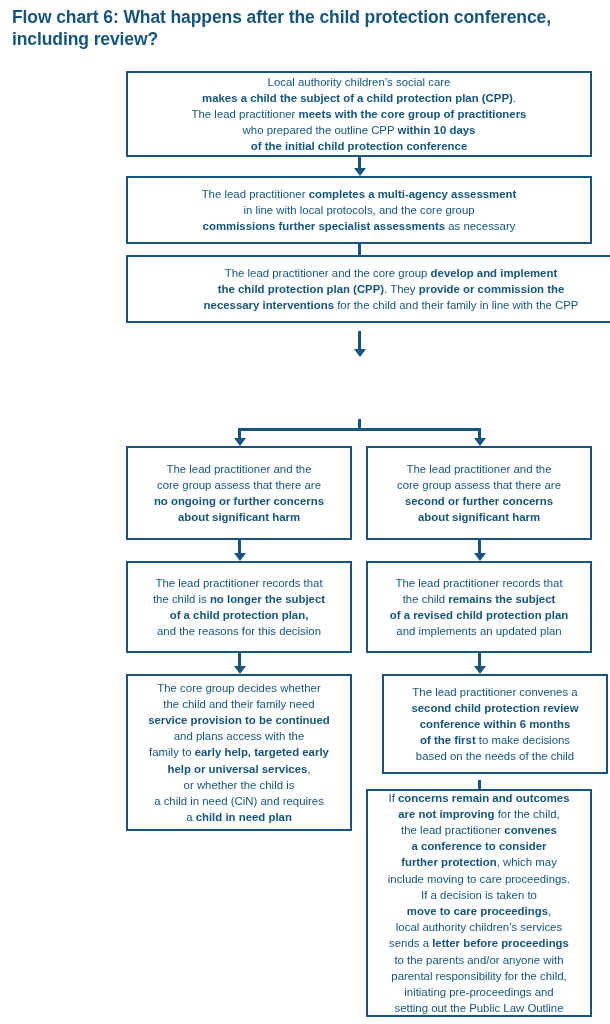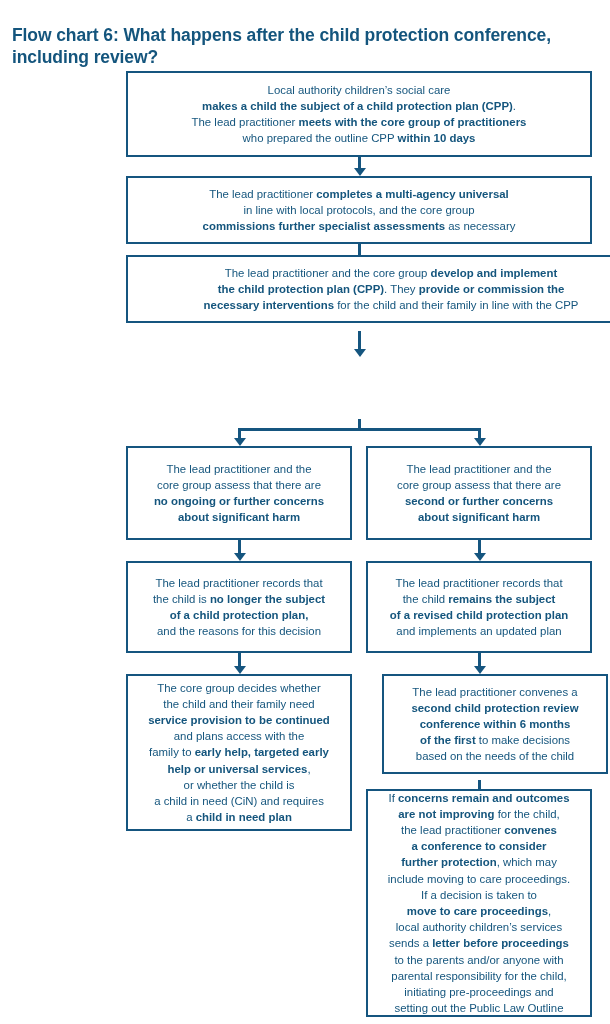--- a/index.html
+++ b/index.html
@@ -16,21 +16,21 @@
     overflow: hidden;
   }
   .page {
     position: relative;
     width: 610px;
     height: 1024px;
   }
   .title {
     position: absolute;
     left: 12px;
-    top: 24px;
+    top: 6px;
     width: 586px;
     font-size: 17.5px;
     font-weight: bold;
     line-height: 1.28;
     color: #14557d;
     letter-spacing: -0.1px;
   }
   .box {
     position: absolute;
     box-sizing: border-box;
@@ -75,30 +75,30 @@
   b { font-weight: bold; }
 </style>
 </head>
 <body>
 
 <div class="page">
 
   <div class="title">Flow chart 6: What happens after the child protection conference, including review?</div>
 
   <div class="box" style="left:126px; top:71px; width:466px; height:86px;">
-    <div class="inner">Local authority children’s social care<br><b>makes a child the subject of a child protection plan (CPP)</b>.<br>The lead practitioner <b>meets with the core group of practitioners</b><br>who prepared the outline CPP <b>within 10 days</b><br></div>
+    <div class="inner">Local authority children’s social care<br><b>makes a child the subject of a child protection plan (CPP)</b>.<br>The lead practitioner <b>meets with the core group of practitioners</b><br>who prepared the outline CPP <b>within 10 days</b><br><b>of the initial child protection conference</b></div>
   </div>
 
   <div class="arrow" style="left:358px; top:157px; width:3px; height:19px;">
     <div class="stem" style="height:12px;"></div>
     <div class="head" style="top:11px;"></div>
   </div>
 
   <div class="box" style="left:126px; top:176px; width:466px; height:68px;">
-    <div class="inner">The lead practitioner <b>completes a multi-agency universal</b><br>in line with local protocols, and the core group<br><b>commissions further specialist assessments</b> as necessary</div>
+    <div class="inner">The lead practitioner <b>completes a multi-agency assessment</b><br>in line with local protocols, and the core group<br><b>commissions further specialist assessments</b> as necessary</div>
   </div>
 
   <div class="arrow" style="left:358px; top:244px; width:3px; height:19px;">
     <div class="stem" style="height:12px;"></div>
     <div class="head" style="top:11px;"></div>
   </div>
 
   <div class="box" style="left:126px; top:255px; width:530px; height:68px;">
     <div class="inner">The lead practitioner and the core group <b>develop and implement</b><br><b>the child protection plan (CPP)</b>. They <b>provide or commission the</b><br><b>necessary interventions</b> for the child and their family in line with the CPP</div>
   </div>

